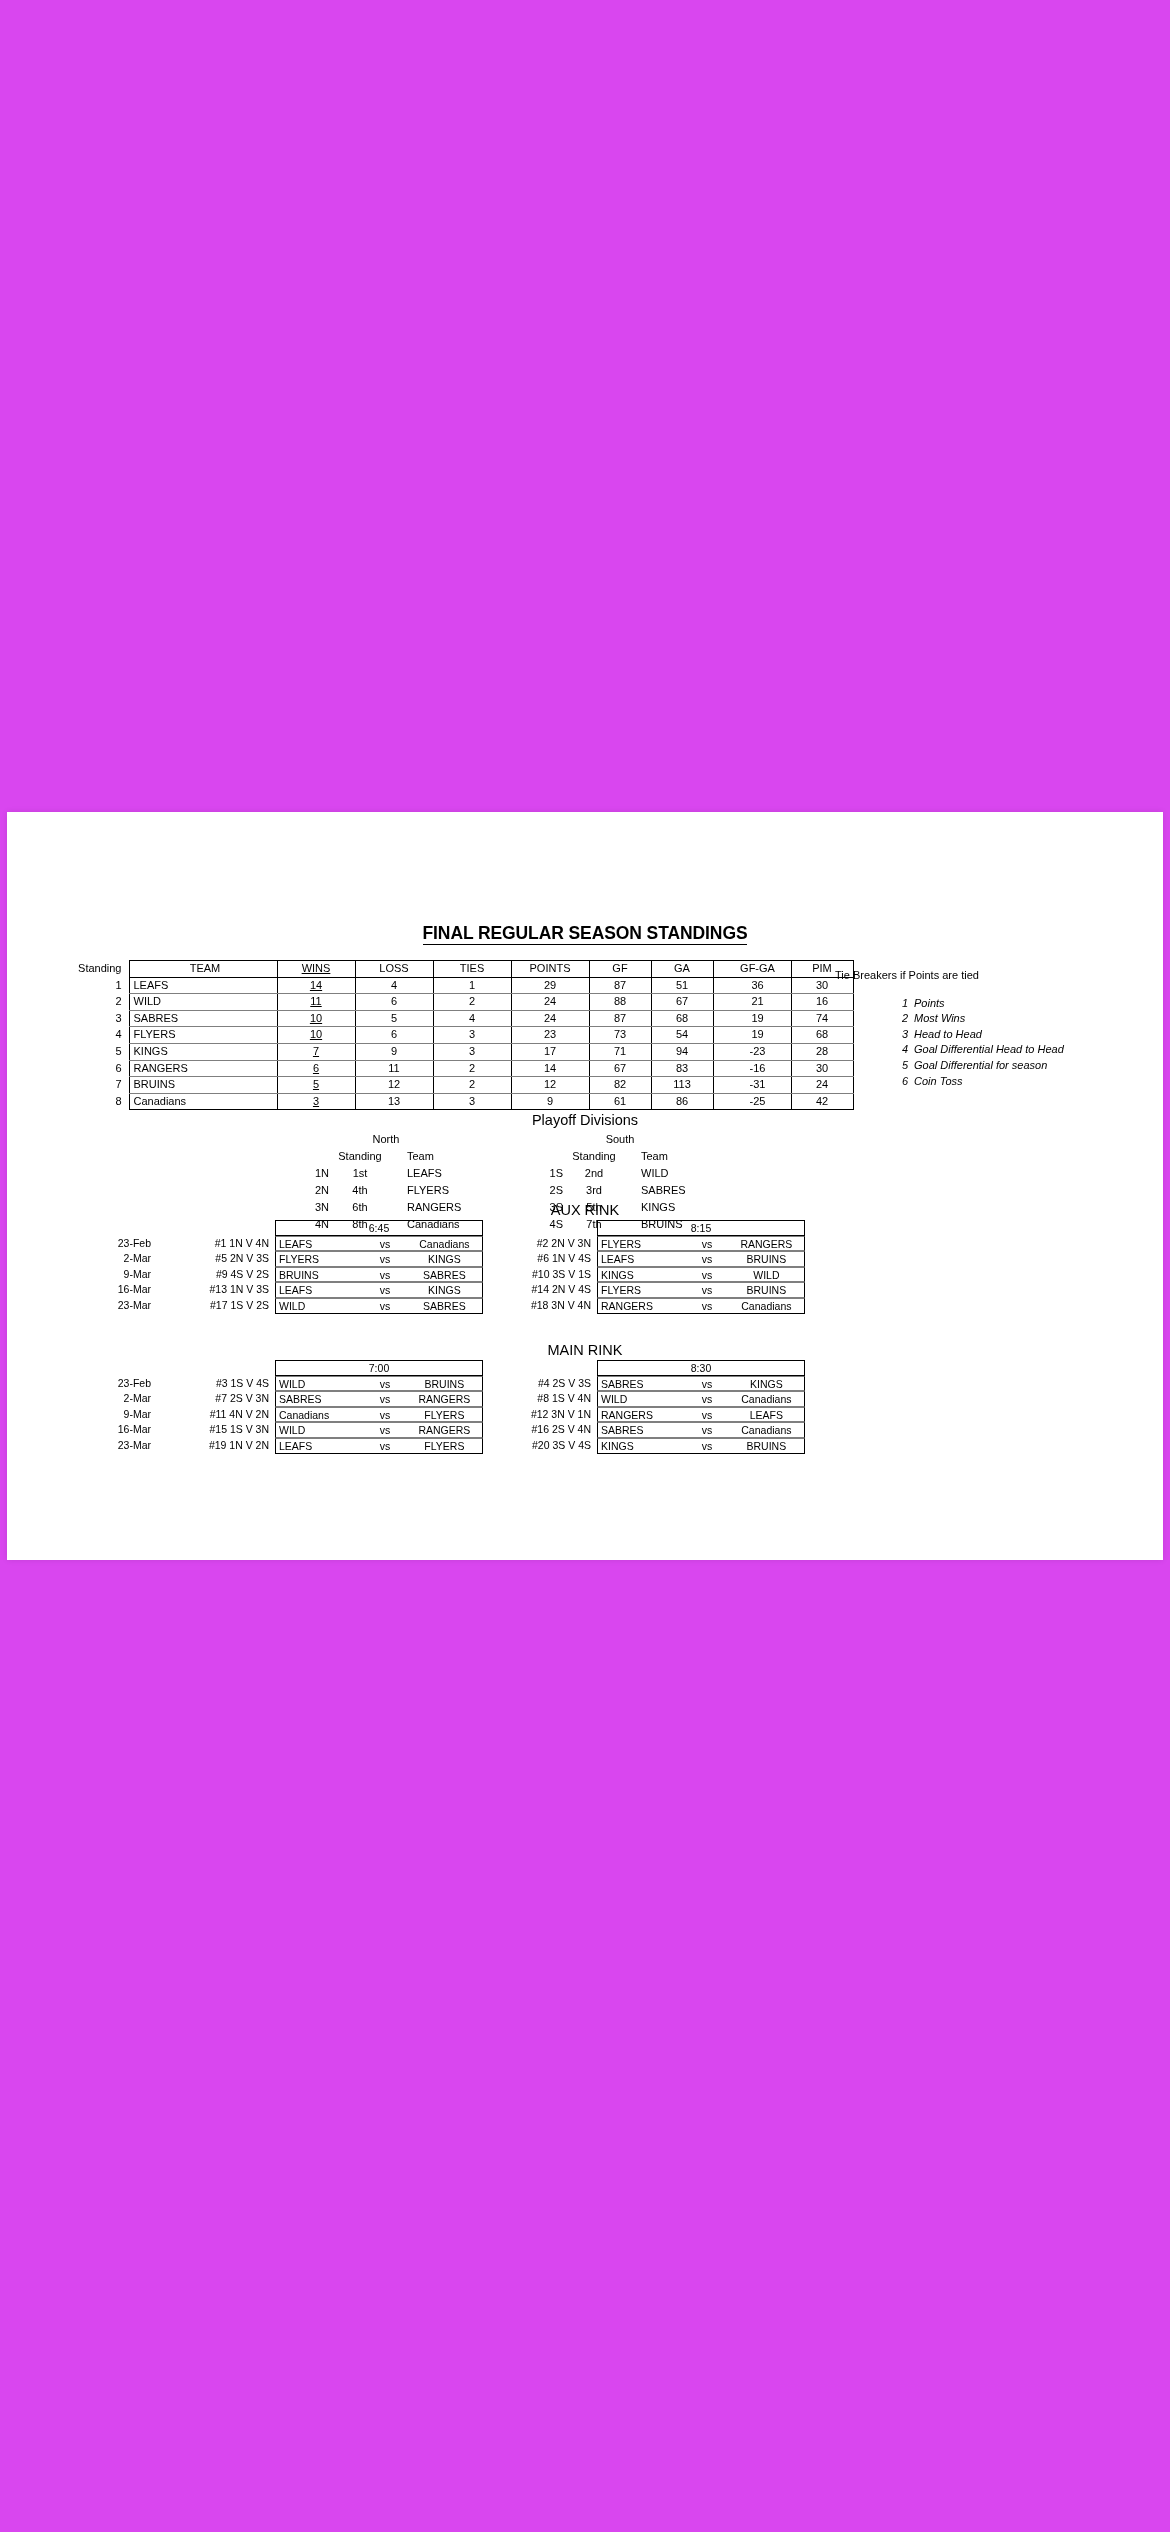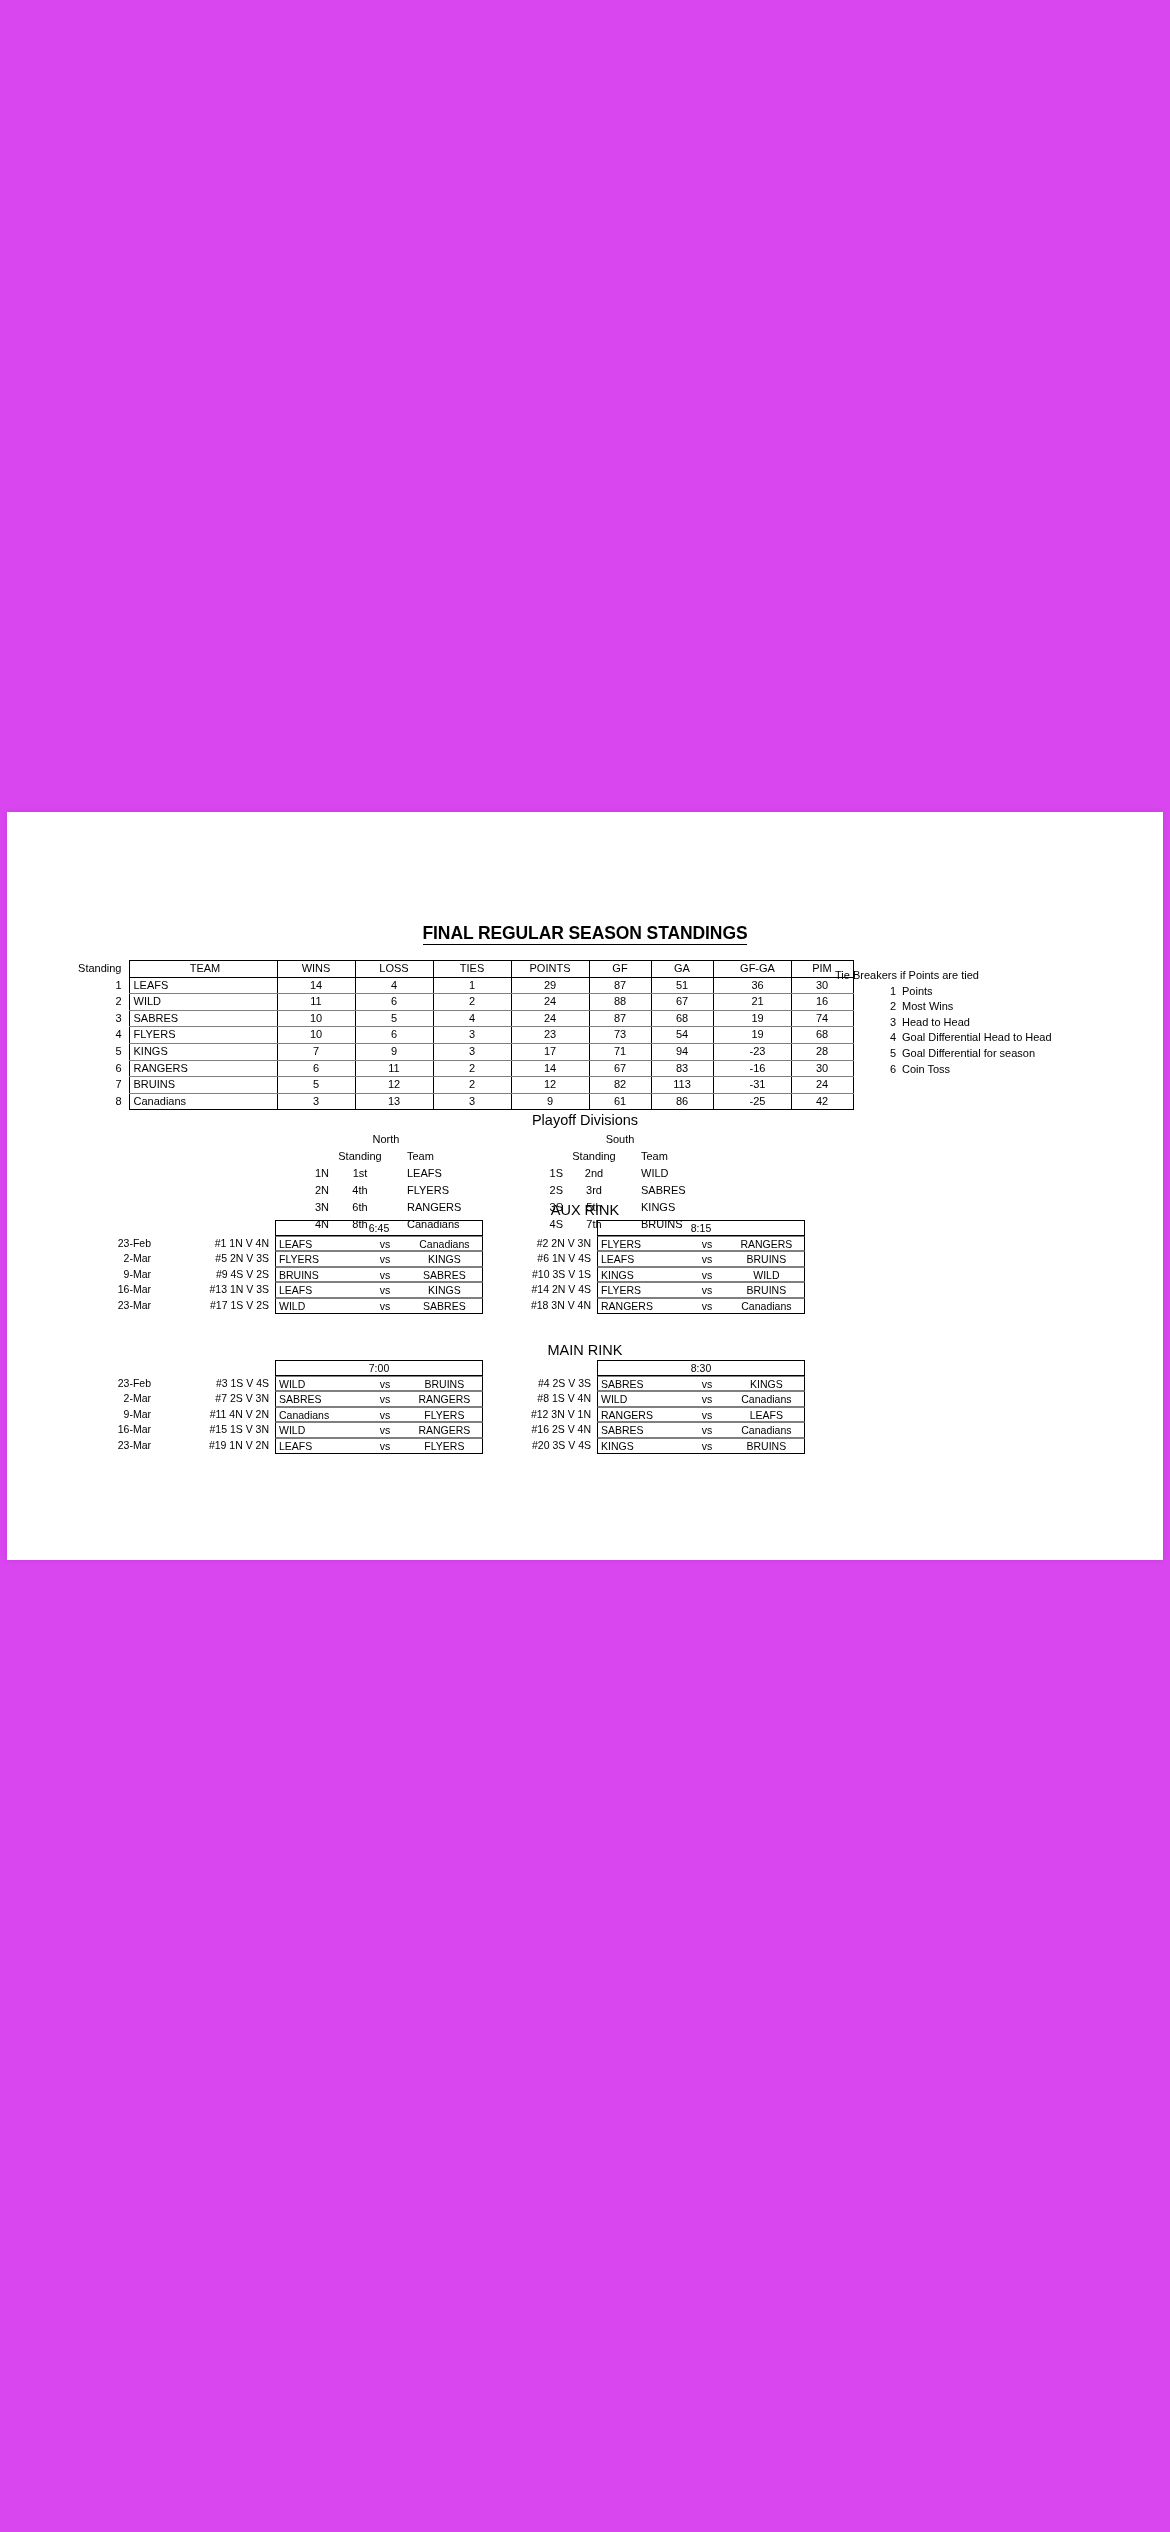--- a/index.html
+++ b/index.html
@@ -73,38 +73,38 @@
     text-align: center;
   }
   .std tr.headrow .cell {
     border-top: 1.9px solid #000;
     border-bottom: 1.9px solid #000;
   }
   .std tr.lastrow .cell {
     border-bottom: 1.9px solid #000;
   }
   .std .teamcell { text-align: left; padding-left: 4px; width: 148px; }
-  .std .w-wins   { width: 78px; }
+  .std .w-wins   { width: 78px; text-decoration: underline; }
   .std .w-loss   { width: 78px; }
   .std .w-ties   { width: 78px; }
   .std .w-points { width: 78px; }
   .std .w-gf     { width: 62px; }
   .std .w-ga     { width: 62px; margin-left: 29px; }
   .std .w-gfga   { width: 78px; padding-left: 11px; }
   .std .w-pim    { width: 62px; }
 
   
   #tiebreakers {
     position: absolute;
     left: 828px; top: 156px;
     font-size: 11px;
     color: #000;
   }
   #tiebreakers .tb-title { height: 15.6px; line-height: 15.6px; }
-  #tiebreakers ol { list-style: none; margin: 0; padding: 0; }
+  #tiebreakers ol { list-style: none; margin: 12px; padding: 0; font-style: italic; }
   #tiebreakers li {
     height: 15.6px; line-height: 15.6px;
     padding-left: 55px;
     white-space: nowrap;
   }
   #tiebreakers li .num { display: inline-block; width: 12px; }
 
   
   #playoffs {
     position: absolute;

